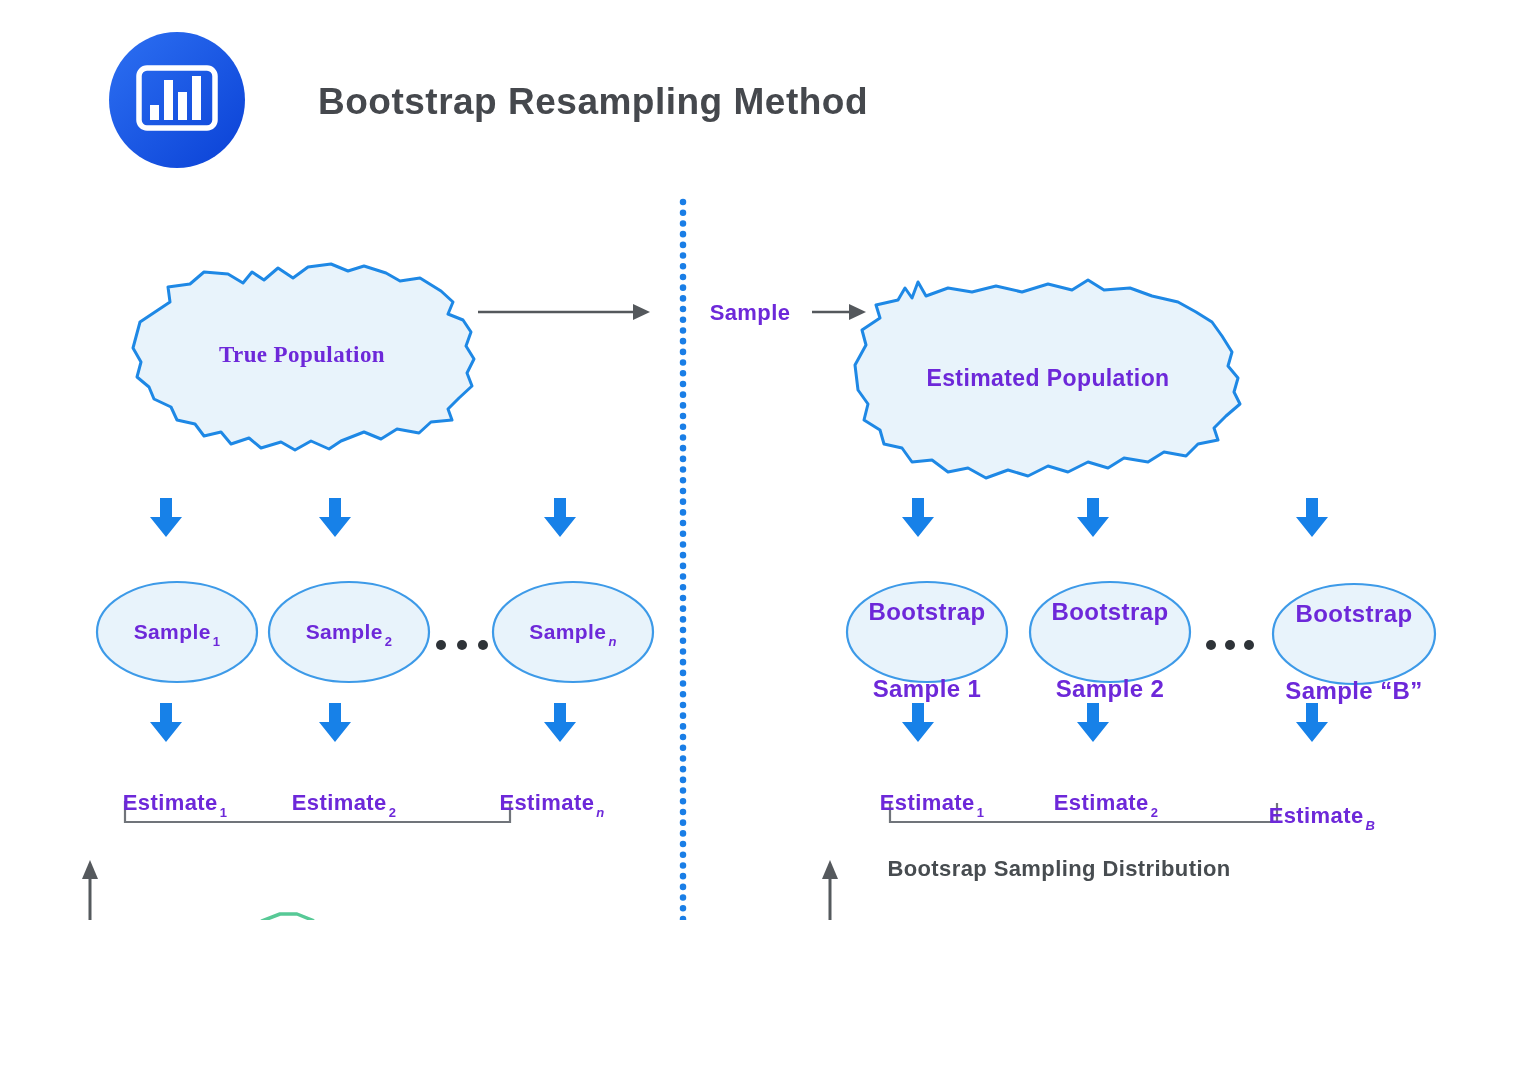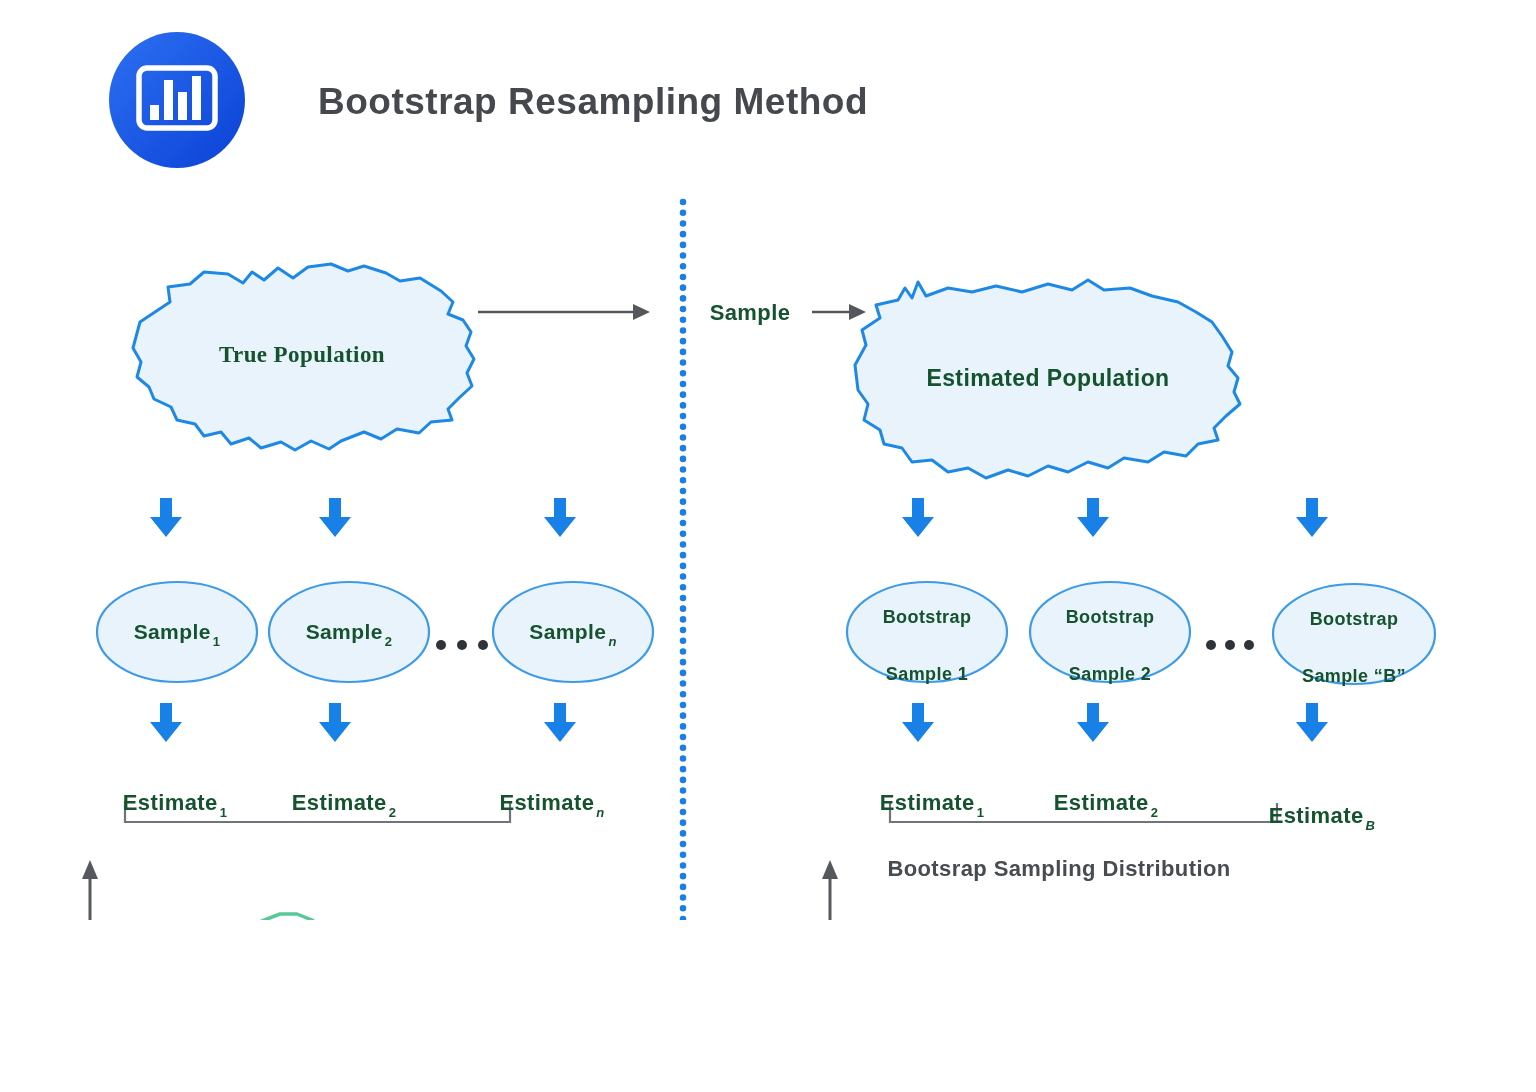--- a/index.html
+++ b/index.html
@@ -6,33 +6,33 @@
   #canvas{
     position:relative;
     width:1536px;height:920px;
     background:#ffffff;
     font-family:"Liberation Sans", sans-serif;
     overflow:hidden;
   }
   #shapes{position:absolute;left:0;top:0;z-index:0;}
   .lbl{
     position:absolute;z-index:1;
-    color:#14532d;
+    color:#6d28d9;
     white-space:nowrap;
     transform:translate(-50%,-50%);
     letter-spacing:0.4px;
   }
   .page-title{
     transform:translate(0,-50%);
     font-size:37px;font-weight:700;color:#45484d;letter-spacing:0.5px;
   }
   .pop-label{font-size:23px;font-weight:600;}
   .conn-label{font-size:22px;font-weight:600;}
   .ellipse-label{font-size:21px;font-weight:600;}
-  .ellipse-label-2line{font-size:18px;font-weight:600;text-align:center;line-height:1.6;white-space:pre-line;}
+  .ellipse-label-2line{font-size:24px;font-weight:600;text-align:center;line-height:1.6;white-space:pre-line;}
   .estimate-label{font-size:22px;font-weight:700;margin-top:24px;}
   .chart-title{font-size:22px;font-weight:700;color:#474c50;}
   .sub{font-size:13px;font-weight:600;position:relative;bottom:-7px;margin-left:2px;}
   .sub.it{font-style:italic;}
 </style>
 </head>
 <body>
 
 <div id="canvas">
 

